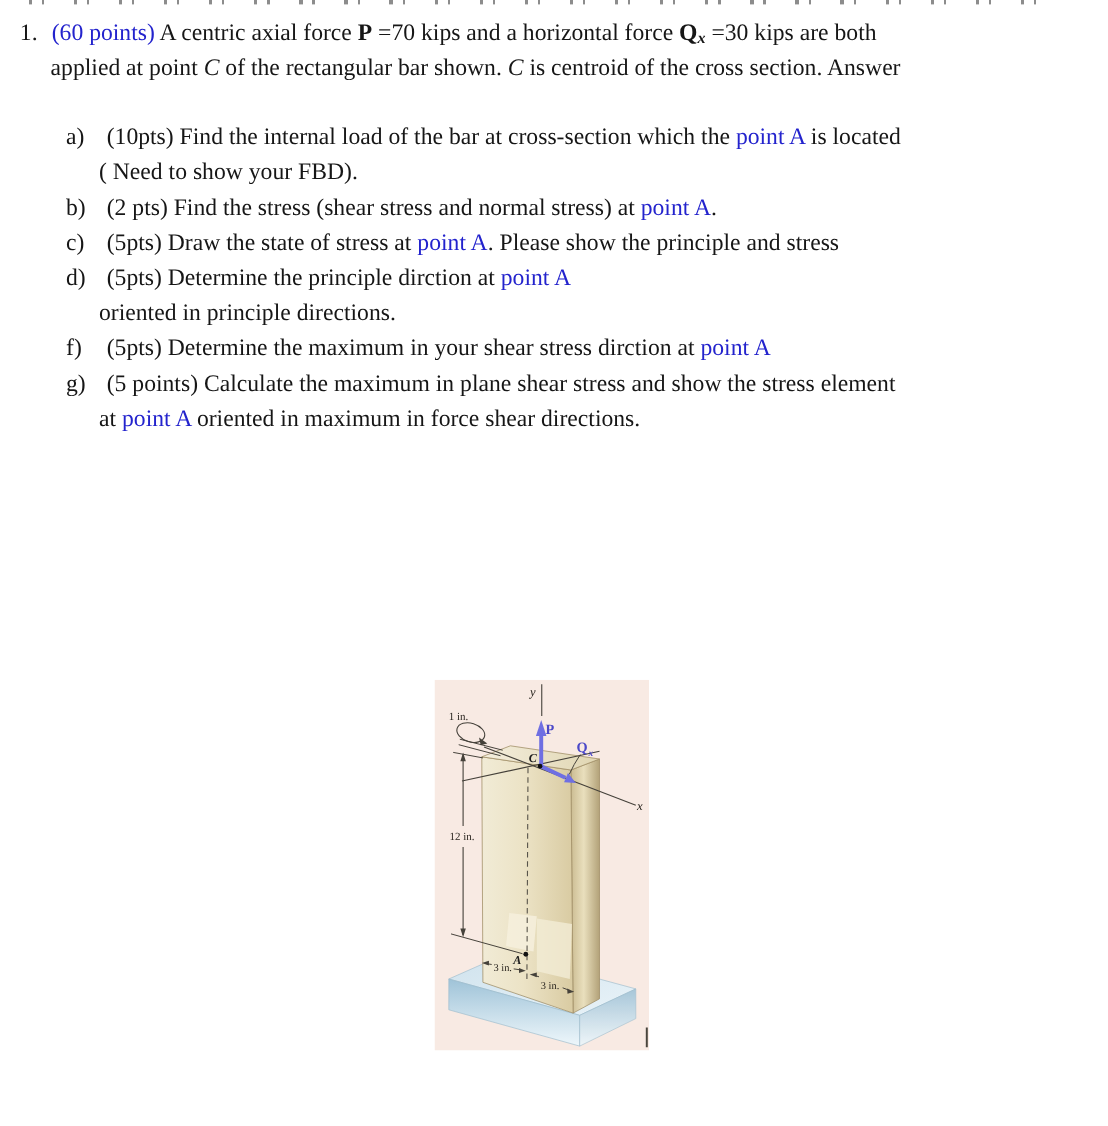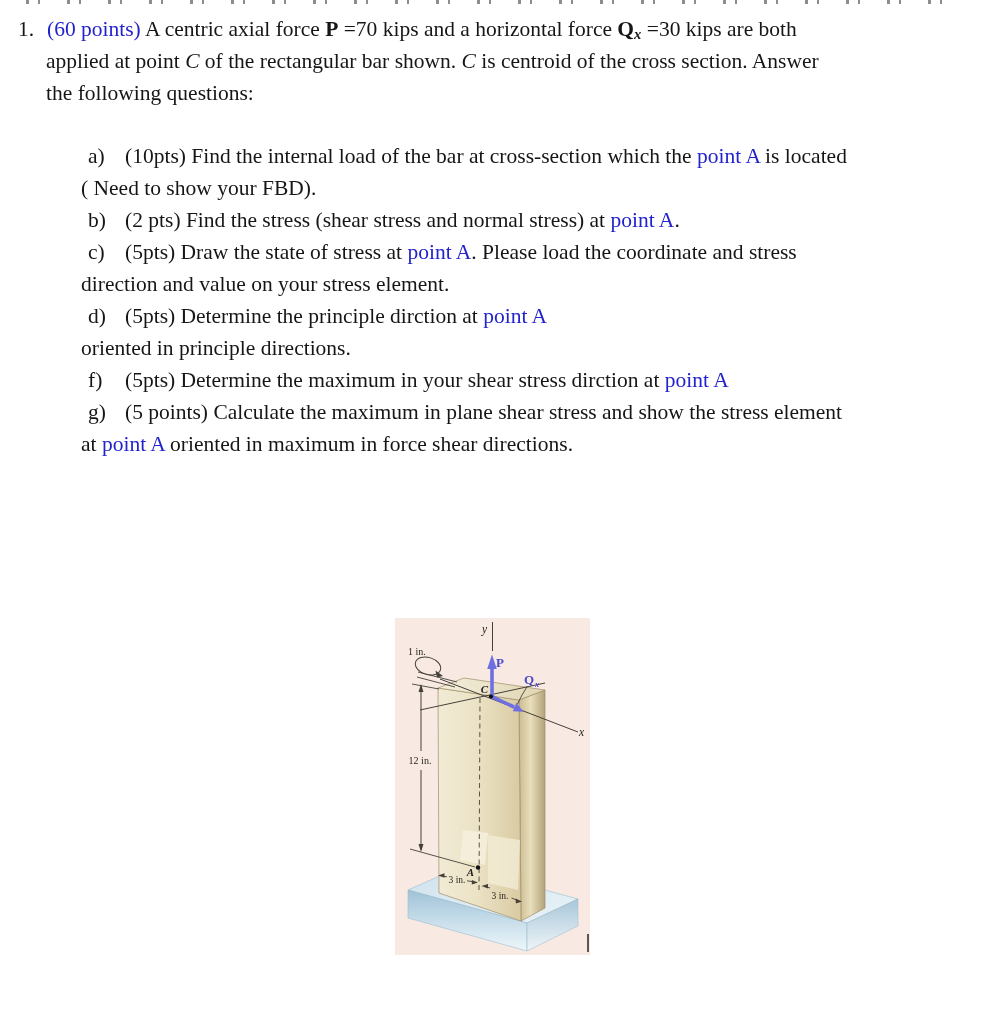--- a/index.html
+++ b/index.html
@@ -9,23 +9,23 @@
     font-family:"Liberation Serif", serif;color:var(--ink);overflow:hidden;
   }
   .artifact-strip{
     position:absolute;top:0;left:26px;width:930px;height:4px;opacity:.55;
     background:repeating-linear-gradient(90deg,#2e2e2e 0 3px,transparent 3px 12px,#2e2e2e 12px 14px,transparent 14px 41px);
   }
   .doc{position:absolute;top:13px;left:0;width:1000px;}
   .line{height:32px;line-height:32px;font-size:21.5px;white-space:nowrap;}
   .num{display:inline-block;margin-left:18px;width:29px;}
   .cont-intro{margin-left:46px;}
-  .list{margin-top:31px;padding-left:28px;}
+  .list{margin-top:31px;}
   .letter{display:inline-block;margin-left:60px;width:37px;}
-  .cont-item{margin-left:53px;}
+  .cont-item{margin-left:90px;}
   .seg-blue{color:var(--blue);}
   .seg-b{font-weight:bold;}
   .seg-i{font-style:italic;}
   .seg-bsub{font-weight:bold;font-style:italic;font-size:0.68em;vertical-align:-0.22em;}
   .figure{position:absolute;left:395px;top:618px;width:195px;height:337px;}
   .figure svg{display:block;}
   svg text{font-family:"Liberation Serif", serif;}
   .dimtxt{font-size:10px;fill:#2b2620;}
   .dimtxt-s{font-size:9.5px;fill:#2b2620;}
   .axlbl{font-size:11.5px;font-style:italic;fill:#26221c;}
@@ -34,30 +34,28 @@
   .frcsub{font-size:8.5px;font-weight:bold;font-style:italic;fill:#4b48c8;}
 </style>
 </head>
 <body>
 
 <div class="artifact-strip"></div>
 
 <div class="doc">
   <div class="line"><span class="num">1.</span><span><span class="seg-blue">(60 points)</span><span> A centric axial force </span><span class="seg-b">P</span><span> =70 kips and a horizontal force </span><span class="seg-b">Q</span><span class="seg-bsub">x</span><span> =30 kips are both</span></span></div>
   <div class="line cont-intro"><span>applied at point </span><span class="seg-i">C</span><span> of the rectangular bar shown. </span><span class="seg-i">C</span><span> is centroid of the cross section. Answer</span></div>
-  <div class="line cont-intro"><span>the following questions:</span></div>
 
   <div class="list">
     <div class="line"><span class="letter">a)</span><span><span>(10pts) Find the internal load of the bar at cross-section which the </span><span class="seg-blue">point A</span><span> is located</span></span></div>
     <div class="line cont-item"><span>( Need to show your FBD).</span></div>
 
     <div class="line"><span class="letter">b)</span><span><span>(2 pts) Find the stress (shear stress and normal stress) at </span><span class="seg-blue">point A</span><span>.</span></span></div>
 
-    <div class="line"><span class="letter">c)</span><span><span>(5pts) Draw the state of stress at </span><span class="seg-blue">point A</span><span>. Please load the coordinate and stress</span></span></div>
-    <div class="line cont-item"><span>direction and value on your stress element.</span></div>
+    <div class="line"><span class="letter">c)</span><span><span>(5pts) Draw the state of stress at </span><span class="seg-blue">point A</span><span>. Please show the principle and stress</span></span></div>
 
     <div class="line"><span class="letter">d)</span><span><span>(5pts) Determine the principle dirction at </span><span class="seg-blue">point A</span></span></div>
 
     <div class="line cont-item"><span>oriented in principle directions.</span></div>
 
     <div class="line"><span class="letter">f)</span><span><span>(5pts) Determine the maximum in your shear stress dirction at </span><span class="seg-blue">point A</span></span></div>
 
     <div class="line"><span class="letter">g)</span><span><span>(5 points) Calculate the maximum in plane shear stress and show the stress element</span></span></div>
     <div class="line cont-item"><span>at </span><span class="seg-blue">point A</span><span> oriented in maximum in force shear directions.</span></div>
   </div>

